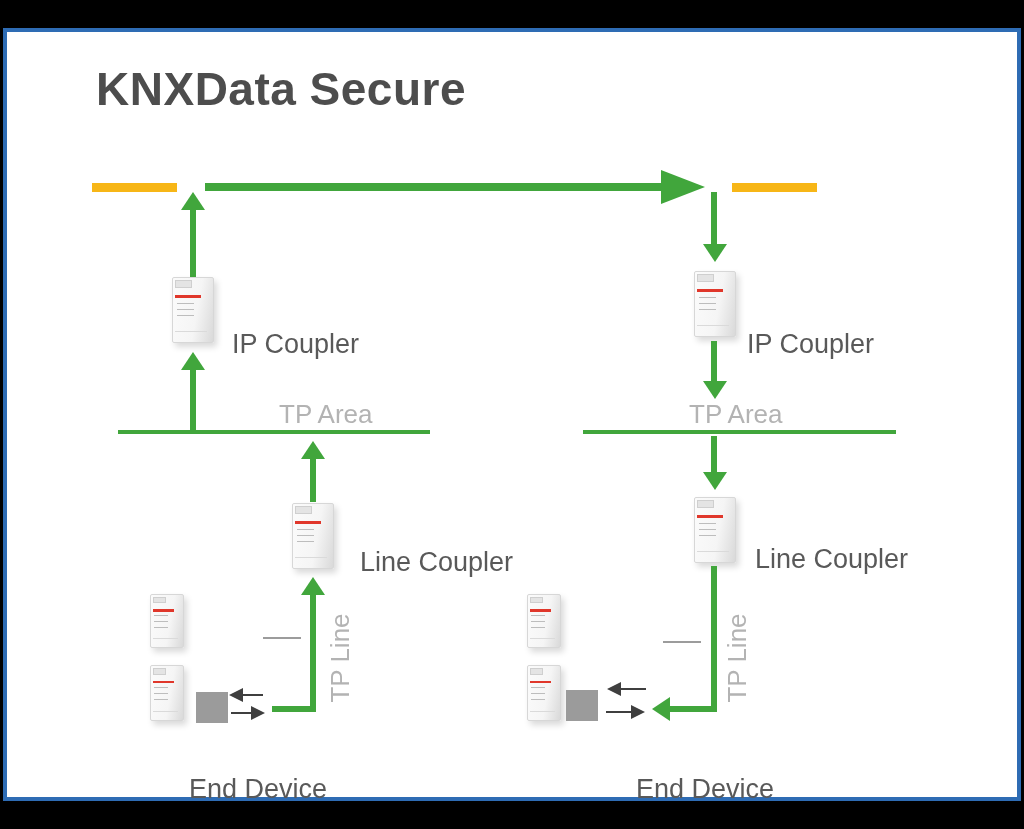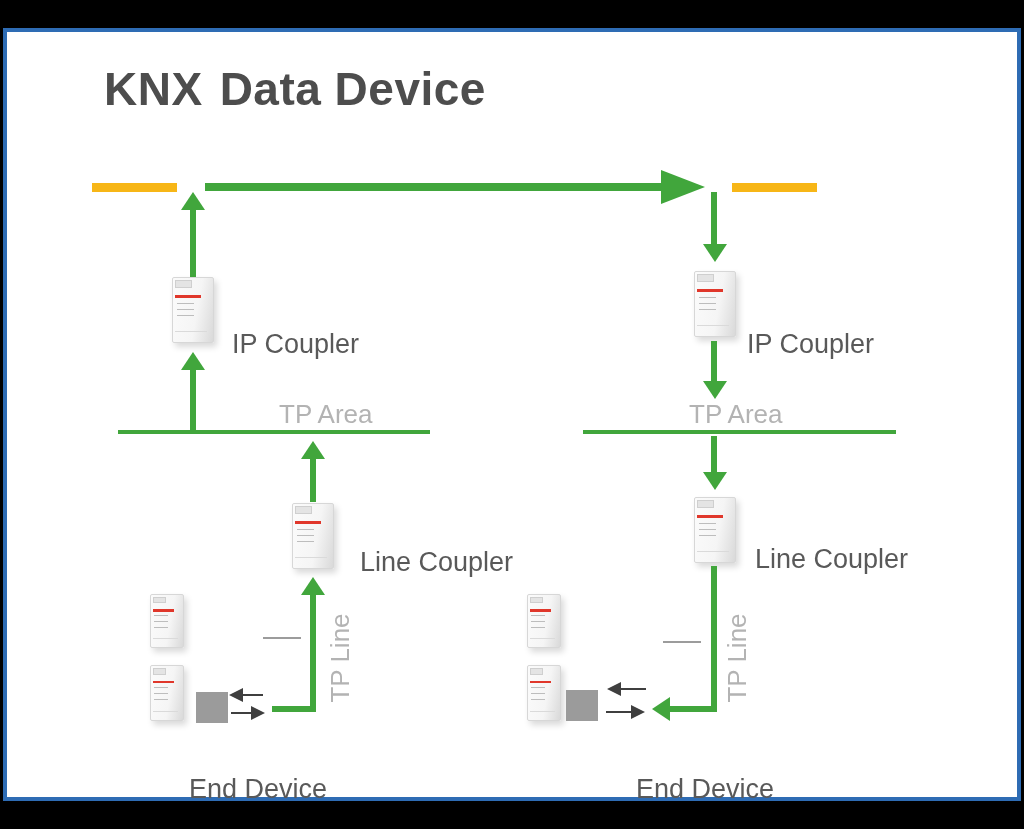--- a/index.html
+++ b/index.html
@@ -13,21 +13,21 @@
     --device-red:#E0372B;
     --end-device-gray:#9B9B9B;
     --small-arrow-dark:#3F3F3F;
   }
   *{margin:0;padding:0;box-sizing:border-box;}
   html,body{width:1024px;height:829px;}
   body{font-family:"Liberation Sans", sans-serif;background:var(--frame-black);overflow:hidden;}
   .stage{position:relative;width:1024px;height:829px;background:var(--frame-black);}
   .paper{position:absolute;left:3px;top:28px;width:1018px;height:773px;background:#ffffff;border:4px solid var(--frame-blue);}
 
-  .title{position:absolute;left:104px;top:62px;display:flex;gap:17px;font-size:46px;font-weight:bold;color:var(--title-color);letter-spacing:.5px;}
+  .title{position:absolute;left:96px;top:62px;display:flex;font-size:46px;font-weight:bold;color:var(--title-color);letter-spacing:.5px;}
 
   .hbar{position:absolute;height:9px;background:var(--highlight-yellow);}
   .gline-h{position:absolute;height:8px;background:var(--arrow-green);}
   .gline-v{position:absolute;width:6px;background:var(--arrow-green);}
   .gline-thin{position:absolute;height:4px;background:var(--arrow-green);}
   .tri{position:absolute;width:0;height:0;}
   .tri-big-right{border-top:17px solid transparent;border-bottom:17px solid transparent;border-left:44px solid var(--arrow-green);}
   .tri-up{border-left:12px solid transparent;border-right:12px solid transparent;border-bottom:18px solid var(--arrow-green);}
   .tri-down{border-left:12px solid transparent;border-right:12px solid transparent;border-top:18px solid var(--arrow-green);}
   .tri-left{border-top:12px solid transparent;border-bottom:12px solid transparent;border-right:18px solid var(--arrow-green);}
@@ -49,21 +49,21 @@
   .stri-right{border-top:7px solid transparent;border-bottom:7px solid transparent;border-left:14px solid var(--small-arrow-dark);}
 </style>
 </head>
 <body>
 
 <div class="stage">
   <div class="paper"></div>
 
   <div class="title">
     <span>KNX</span>
-    <span>Data Device</span>
+    <span>Data Secure</span>
   </div>
 
   <div class="hbar" style="left:92px;top:183px;width:85px;"></div>
   <div class="gline-h" style="left:205px;top:183px;width:456px;"></div>
   <div class="tri tri-big-right" style="left:661px;top:170px;"></div>
   <div class="hbar" style="left:732px;top:183px;width:85px;"></div>
 
   <div class="tri tri-up" style="left:181px;top:192px;"></div>
   <div class="gline-v" style="left:190px;top:208px;height:70px;"></div>
 

